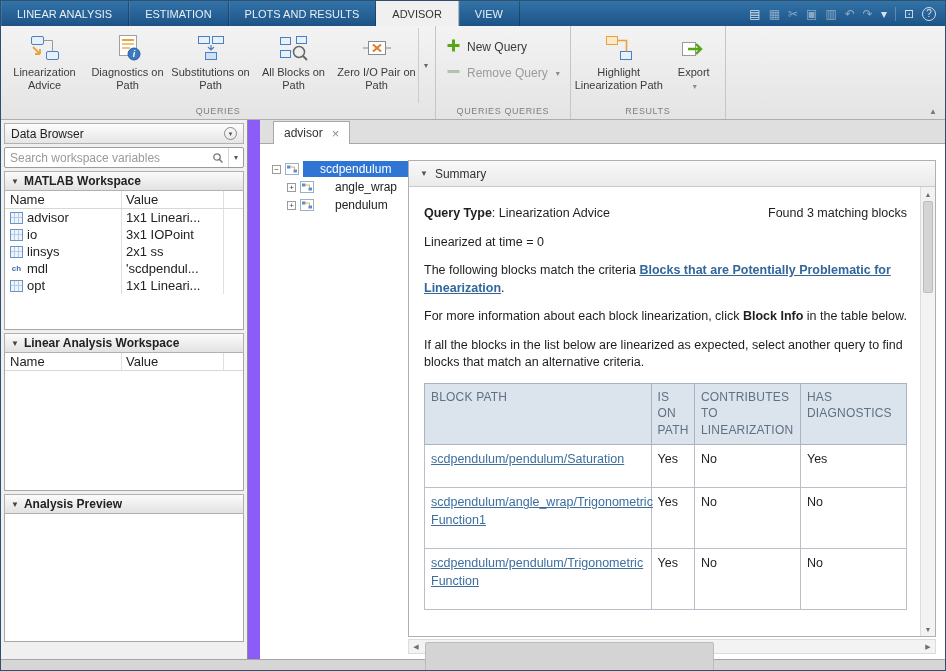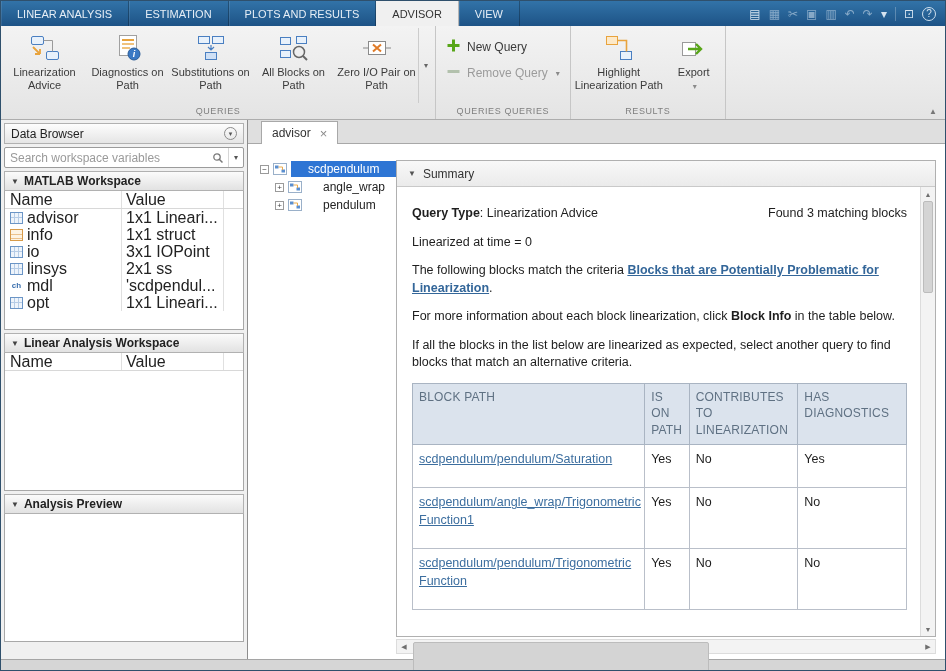--- a/index.html
+++ b/index.html
@@ -36,21 +36,21 @@
   .manage-col { flex-direction:column; justify-content:flex-start; gap:8px; padding:12px 10px 0; }
   .small-btn { display:flex; align-items:center; gap:6px; background:transparent; border:none; font-size:12px;
                color:#3b3b3b; font-family:inherit; cursor:pointer; white-space:nowrap; }
   .small-btn.disabled { color:#9b9b9b; }
   .small-btn.disabled .sicon { opacity:.45; }
   .dd-glyph { font-size:8px; color:#8a8a8a; margin-left:2px; }
   .rib-spacer { flex:1; }
   .rib-min { position:absolute; right:8px; bottom:3px; font-size:8px; color:#777; cursor:pointer; }
 
   
-  .content { flex:1; min-height:0; display:flex; background:#8b5cf6; }
+  .content { flex:1; min-height:0; display:flex; background:#8b5cf6;gap:12px; }
 
   
   .sidebar { width:247px; flex-shrink:0; border-right:1px solid #8d8d8d; background:#f0f0f0;
              display:flex; flex-direction:column; padding:3px 3px 0; }
   .panel-header { height:21px; background:linear-gradient(#fdfdfd,#e5e5e5); border:1px solid #b1b1b1;
                   display:flex; align-items:center; padding:0 6px; font-size:12px; color:#222; flex-shrink:0; }
   .db-header { justify-content:space-between; }
   .circle-dd { width:13px; height:13px; border:1px solid #8a8a8a; border-radius:50%; font-size:7px; color:#555;
                display:flex; align-items:center; justify-content:center; cursor:pointer; }
   .searchbox { height:21px; margin-top:3px; border:1px solid #9b9b9b; border-radius:2px; background:#fff;
@@ -58,21 +58,21 @@
   .searchbox input { flex:1; min-width:0; border:none; outline:none; font-size:12px; padding:0 5px;
                      font-family:inherit; color:#333; }
   .searchbox input::placeholder { color:#9a9a9a; }
   .mag { display:flex; align-items:center; padding:0 2px; cursor:pointer; }
   .search-dd { font-size:8px; color:#555; padding:0 5px; margin-left:2px; border-left:1px solid #d6d6d6;
                height:100%; display:flex; align-items:center; cursor:pointer; }
   .sec-header { height:20px; margin-top:3px; background:linear-gradient(#fbfbfb,#e2e2e2); border:1px solid #b1b1b1;
                 display:flex; align-items:center; gap:5px; padding:0 6px; font-size:12px; font-weight:bold;
                 color:#222; cursor:pointer; flex-shrink:0; }
   .sec-header .tri { font-size:8px; color:#444; }
-  .ws-table { background:#fff; border:1px solid #a8a8a8; border-top:none; font-size:16px; color:#222;
+  .ws-table { background:#fff; border:1px solid #a8a8a8; border-top:none; font-size:13px; color:#222;
               display:flex; flex-direction:column; overflow:hidden; flex-shrink:0; }
   .ws-head { display:flex; height:18px; align-items:stretch; border-bottom:1px solid #d8d8d8; }
   .c1 { width:116px; display:flex; align-items:center; gap:4px; padding-left:5px; overflow:hidden; white-space:nowrap; }
   .c2 { width:102px; border-left:1px solid #e0e0e0; padding-left:4px; display:flex; align-items:center;
         overflow:hidden; white-space:nowrap; }
   .c3 { flex:1; border-left:1px solid #e0e0e0; }
   .ws-row { display:flex; height:17px; align-items:stretch; cursor:default; }
   .vicon { width:13px; height:12px; flex-shrink:0; display:inline-flex; align-items:center; justify-content:center; }
   .vicon.grid { border:1px solid #6b95c6;
     background:
@@ -320,28 +320,20 @@
           <span class="c1">Name</span>
           <span class="c2">Value</span>
           <span class="c3"></span>
         </div>
         <div class="ws-row">
           <span class="c1">
               <span class="vicon grid"></span>
               <span>advisor</span>
             </span>
           <span class="c2">1x1 Lineari...</span>
-          <span class="c3"></span>
-        </div>
-        <div class="ws-row">
-          <span class="c1">
-              <span class="vicon struct"></span>
-              <span>info</span>
-            </span>
-          <span class="c2">1x1 struct</span>
           <span class="c3"></span>
         </div>
         <div class="ws-row">
           <span class="c1">
               <span class="vicon grid"></span>
               <span>io</span>
             </span>
           <span class="c2">3x1 IOPoint</span>
           <span class="c3"></span>
         </div>

